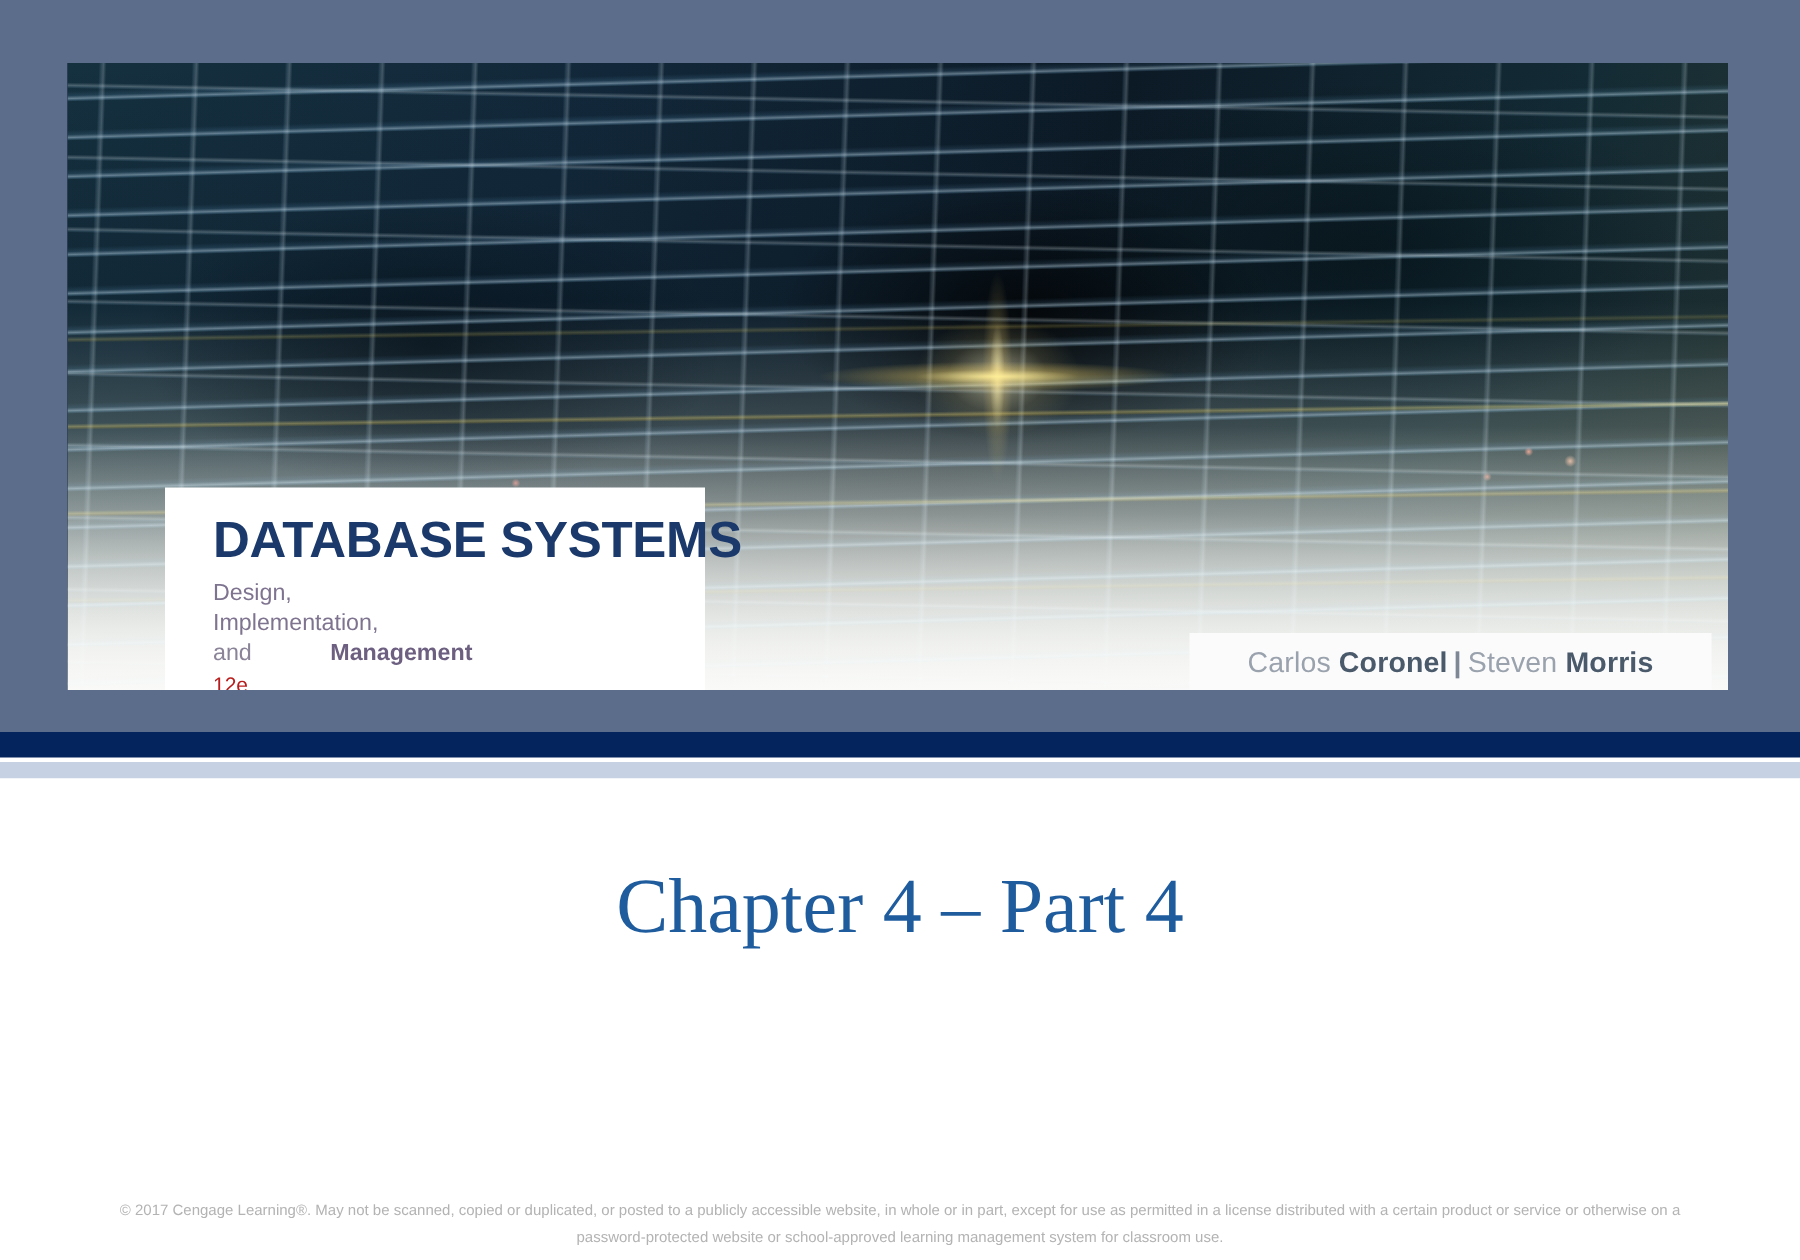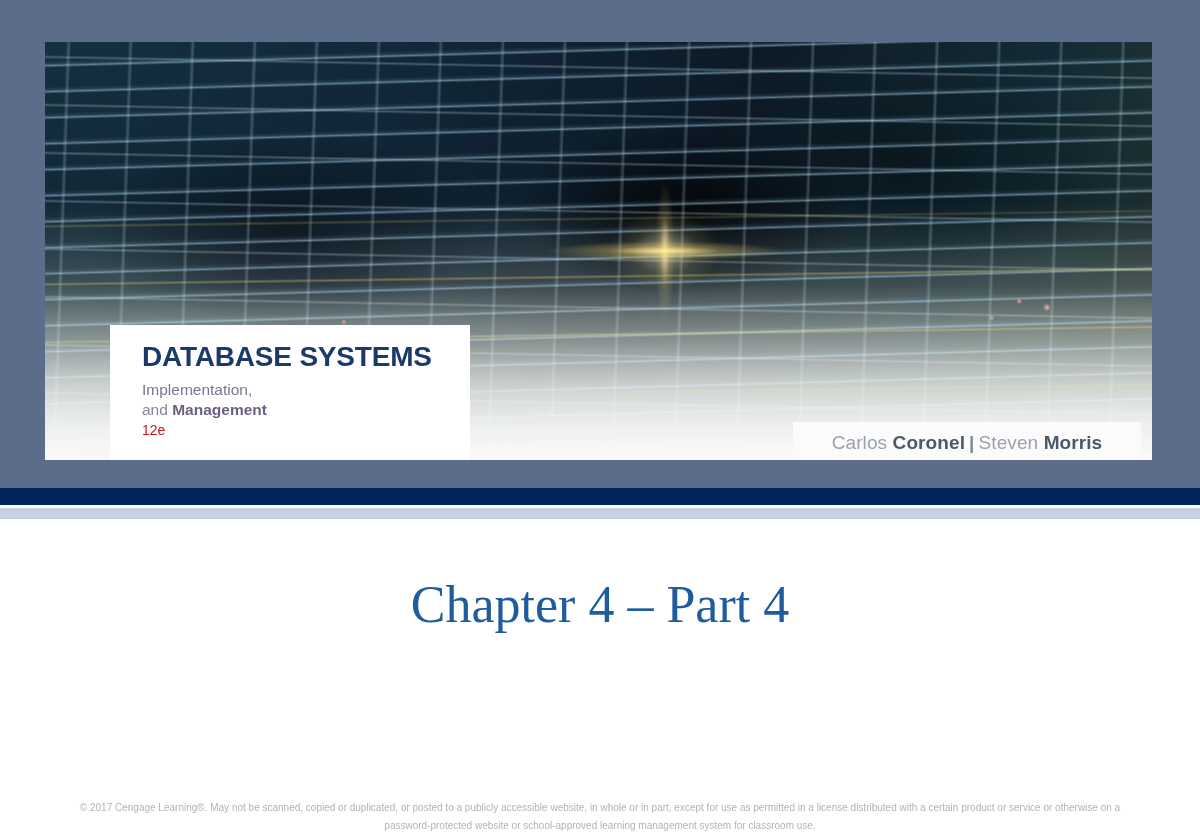--- a/index.html
+++ b/index.html
@@ -142,37 +142,38 @@
   #book-title-plate {
     position: absolute;
     left: 65px; top: 283px;
     width: 360px;
     height: 135px;
     background: #ffffff;
     padding: 18px 0 0 32px;
     box-sizing: border-box;
   }
   #book-main-title {
-    font-size: 28px;
+    font-size: 34px;
     font-weight: bold;
     color: #1b3a6b;
     letter-spacing: -0.2px;
     line-height: 1;
     margin: 0 0 9px 0;
     white-space: nowrap;
   }
   .book-sub-line {
     font-size: 15.5px;
     color: #7f7490;
     line-height: 1.29;
     white-space: nowrap;
   }
   .book-sub-line .em {
     font-weight: bold;
     color: #6c5f80;
+    margin-left: 48px;
   }
   .book-sub-line.light { color: #8b8499; }
   #book-edition {
     font-size: 14px;
     color: #b91c1c;
     line-height: 1.4;
     padding-top: 1px;
   }
 
   
@@ -238,20 +239,21 @@
   <div class="art-layer art-streaks-h"></div>
   <div class="art-layer art-streaks-h2"></div>
   <div class="art-layer art-streaks-v"></div>
   <div class="art-layer art-gold"></div>
   <div class="art-layer art-burst"></div>
   <div class="art-layer art-lights"></div>
   <div class="art-layer art-wash"></div>
 
   <div id="book-title-plate">
     <div id="book-main-title">DATABASE SYSTEMS</div>
+    <div class="book-sub-line">Design,</div>
     <div class="book-sub-line">Implementation,</div>
     <div class="book-sub-line light"><span>and </span><span class="em">Management</span></div>
     <div id="book-edition">12e</div>
   </div>
 
   <div id="authors-plate">
     <div id="authors-line"><span>Carlos </span><span class="surname">Coronel</span><span class="sep">|</span><span>Steven </span><span class="surname">Morris</span></div>
   </div>
 </div>
 

